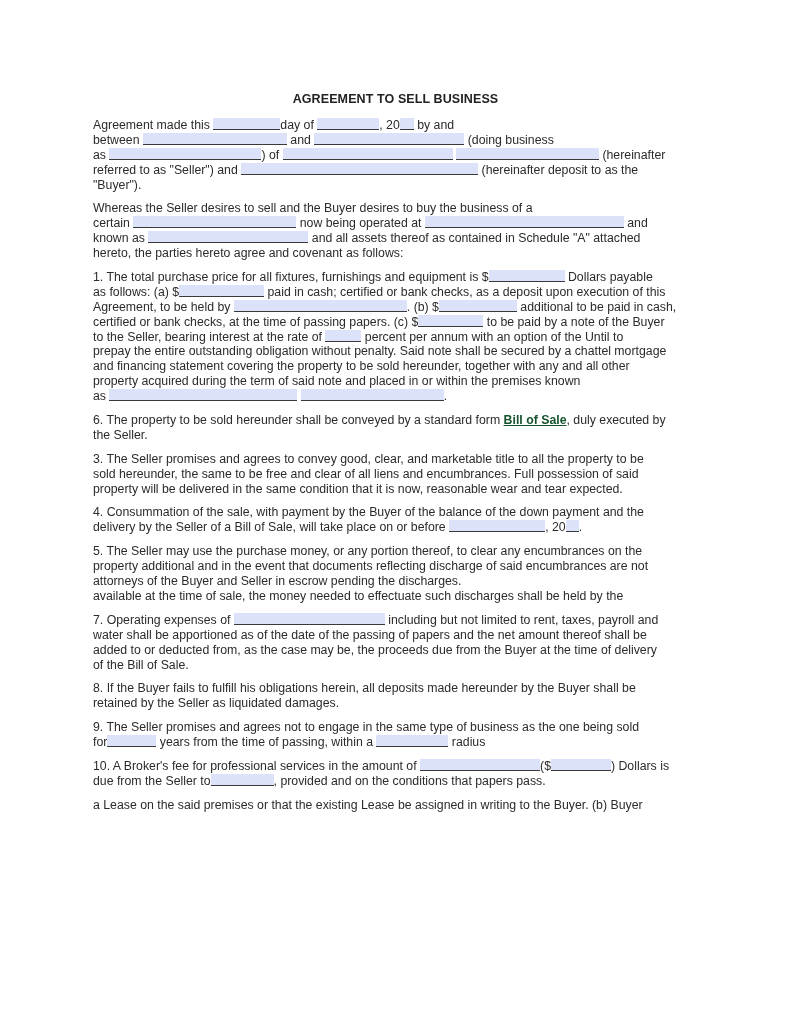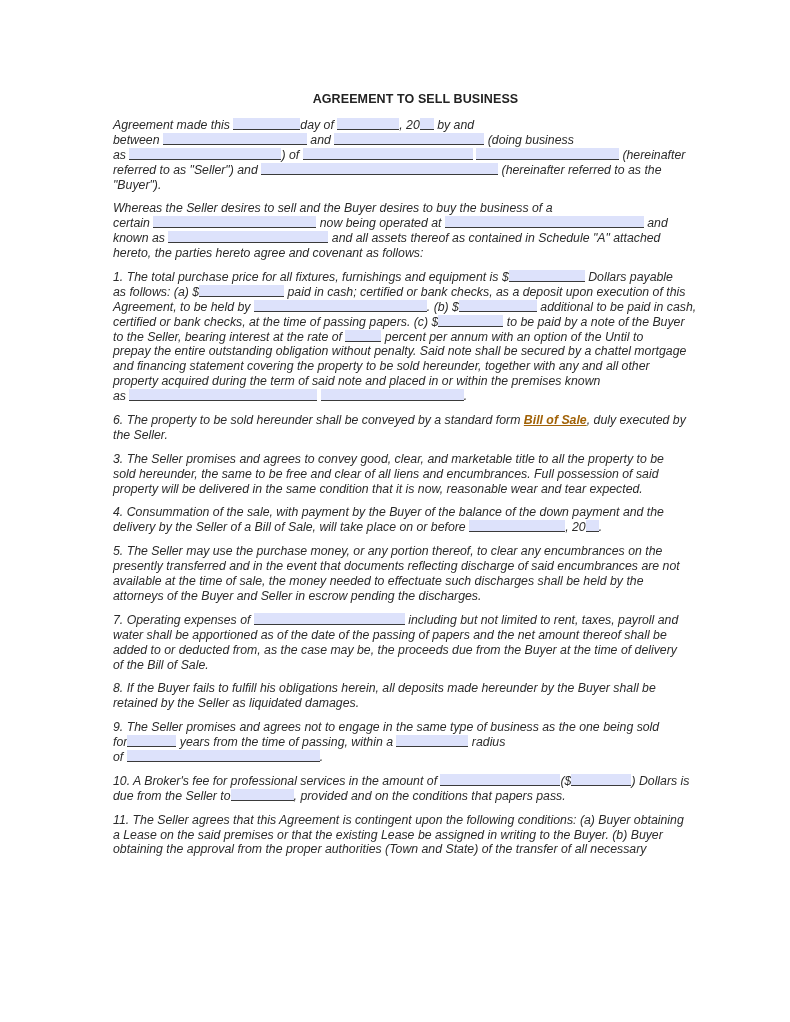--- a/index.html
+++ b/index.html
@@ -1,36 +1,36 @@
 <!DOCTYPE html>
 <html><head>
 <meta charset="utf-8">
 <style>
   html, body { margin: 0; padding: 0; background: #ffffff; }
   body { width: 790px; height: 1022px; position: relative; overflow: hidden;
          font-family: "Liberation Sans", sans-serif; color: #2b2b2b; }
-  .page { position: absolute; left: 93px; top: 92px; width: 605px; margin-left: 20px; }
+  .page { position: absolute; left: 93px; top: 92px; width: 605px; }
   .title { text-align: center; font-weight: bold; font-size: 12.5px; margin: 0 0 12px 0; letter-spacing: 0.1px; color: #222; }
   .para { font-size: 12.3px; line-height: 14.9px; margin: 0 0 9px 0; }
-  .line { white-space: nowrap; display: block; height: 14.9px; font-style: italic; }
+  .line { white-space: nowrap; display: block; height: 14.9px; }
   .fld { display: inline-block; background: #dde2fb; border-bottom: 1px solid #3a3a3a;
          height: 12px; vertical-align: -1px; box-sizing: border-box; }
-  .link { color: #a16207; font-weight: bold; text-decoration: underline; cursor: pointer; }
+  .link { color: #14532d; font-weight: bold; text-decoration: underline; cursor: pointer; }
 </style>
 </head>
 <body>
 
 <div class="page">
   <div class="title">AGREEMENT TO SELL BUSINESS</div>
 
   <div class="para">
     <span class="line"><span>Agreement made this </span><span class="fld" style="width:67px"></span><span>day of </span><span class="fld" style="width:62px"></span><span>, 20</span><span class="fld" style="width:14px"></span><span> by and</span></span>
     <span class="line"><span>between </span><span class="fld" style="width:144px"></span><span> and </span><span class="fld" style="width:150px"></span><span> (doing business</span></span>
     <span class="line"><span>as </span><span class="fld" style="width:152px"></span><span>) of </span><span class="fld" style="width:170px"></span> <span class="fld" style="width:143px"></span><span> (hereinafter</span></span>
-    <span class="line"><span>referred to as "Seller") and </span><span class="fld" style="width:237px"></span><span> (hereinafter referred to as the</span></span>
+    <span class="line"><span>referred to as "Seller") and </span><span class="fld" style="width:237px"></span><span> (hereinafter deposit to as the</span></span>
     <span class="line"><span>"Buyer").</span></span>
   </div>
 
   <div class="para">
     <span class="line"><span>Whereas the Seller desires to sell and the Buyer desires to buy the business of a</span></span>
     <span class="line"><span>certain </span><span class="fld" style="width:163px"></span><span> now being operated at </span><span class="fld" style="width:199px"></span><span> and</span></span>
     <span class="line"><span>known as </span><span class="fld" style="width:160px"></span><span> and all assets thereof as contained in Schedule "A" attached</span></span>
     <span class="line"><span>hereto, the parties hereto agree and covenant as follows:</span></span>
   </div>
 
@@ -57,47 +57,44 @@
     <span class="line"><span>property will be delivered in the same condition that it is now, reasonable wear and tear expected.</span></span>
   </div>
 
   <div class="para">
     <span class="line"><span>4. Consummation of the sale, with payment by the Buyer of the balance of the down payment and the</span></span>
     <span class="line"><span>delivery by the Seller of a Bill of Sale, will take place on or before </span><span class="fld" style="width:96px"></span><span>, 20</span><span class="fld" style="width:13px"></span><span>.</span></span>
   </div>
 
   <div class="para">
     <span class="line"><span>5. The Seller may use the purchase money, or any portion thereof, to clear any encumbrances on the</span></span>
-    <span class="line"><span>presently transferred and in the event that documents reflecting discharge of said encumbrances are not</span></span>
+    <span class="line"><span>property additional and in the event that documents reflecting discharge of said encumbrances are not</span></span>
+    <span class="line"><span>attorneys of the Buyer and Seller in escrow pending the discharges.</span></span>
     <span class="line"><span>available at the time of sale, the money needed to effectuate such discharges shall be held by the</span></span>
-    <span class="line"><span>attorneys of the Buyer and Seller in escrow pending the discharges.</span></span>
   </div>
 
 
   <div class="para">
     <span class="line"><span>7. Operating expenses of </span><span class="fld" style="width:151px"></span><span> including but not limited to rent, taxes, payroll and</span></span>
     <span class="line"><span>water shall be apportioned as of the date of the passing of papers and the net amount thereof shall be</span></span>
     <span class="line"><span>added to or deducted from, as the case may be, the proceeds due from the Buyer at the time of delivery</span></span>
     <span class="line"><span>of the Bill of Sale.</span></span>
   </div>
 
   <div class="para">
     <span class="line"><span>8. If the Buyer fails to fulfill his obligations herein, all deposits made hereunder by the Buyer shall be</span></span>
     <span class="line"><span>retained by the Seller as liquidated damages.</span></span>
   </div>
 
   <div class="para">
     <span class="line"><span>9. The Seller promises and agrees not to engage in the same type of business as the one being sold</span></span>
     <span class="line"><span>for</span><span class="fld" style="width:49px"></span><span> years from the time of passing, within a </span><span class="fld" style="width:72px"></span><span> radius</span></span>
-    <span class="line"><span>of </span><span class="fld" style="width:193px"></span><span>.</span></span>
   </div>
 
   <div class="para">
     <span class="line"><span>10. A Broker's fee for professional services in the amount of </span><span class="fld" style="width:120px"></span><span>($</span><span class="fld" style="width:60px"></span><span>) Dollars is</span></span>
     <span class="line"><span>due from the Seller to</span><span class="fld" style="width:63px"></span><span>, provided and on the conditions that papers pass.</span></span>
   </div>
 
   <div class="para">
-    <span class="line"><span>11. The Seller agrees that this Agreement is contingent upon the following conditions: (a) Buyer obtaining</span></span>
     <span class="line"><span>a Lease on the said premises or that the existing Lease be assigned in writing to the Buyer. (b) Buyer</span></span>
-    <span class="line"><span>obtaining the approval from the proper authorities (Town and State) of the transfer of all necessary</span></span>
   </div>
 </div>
 
 </body></html>

